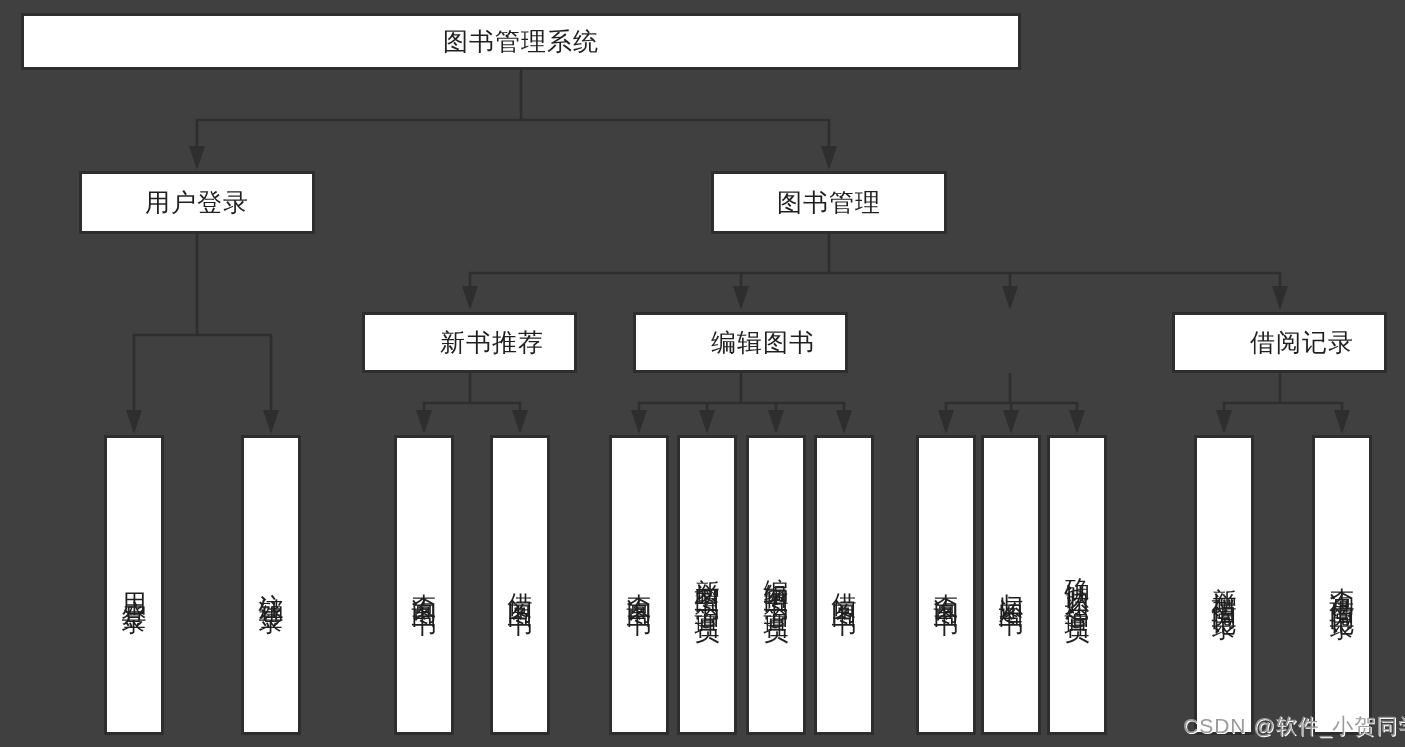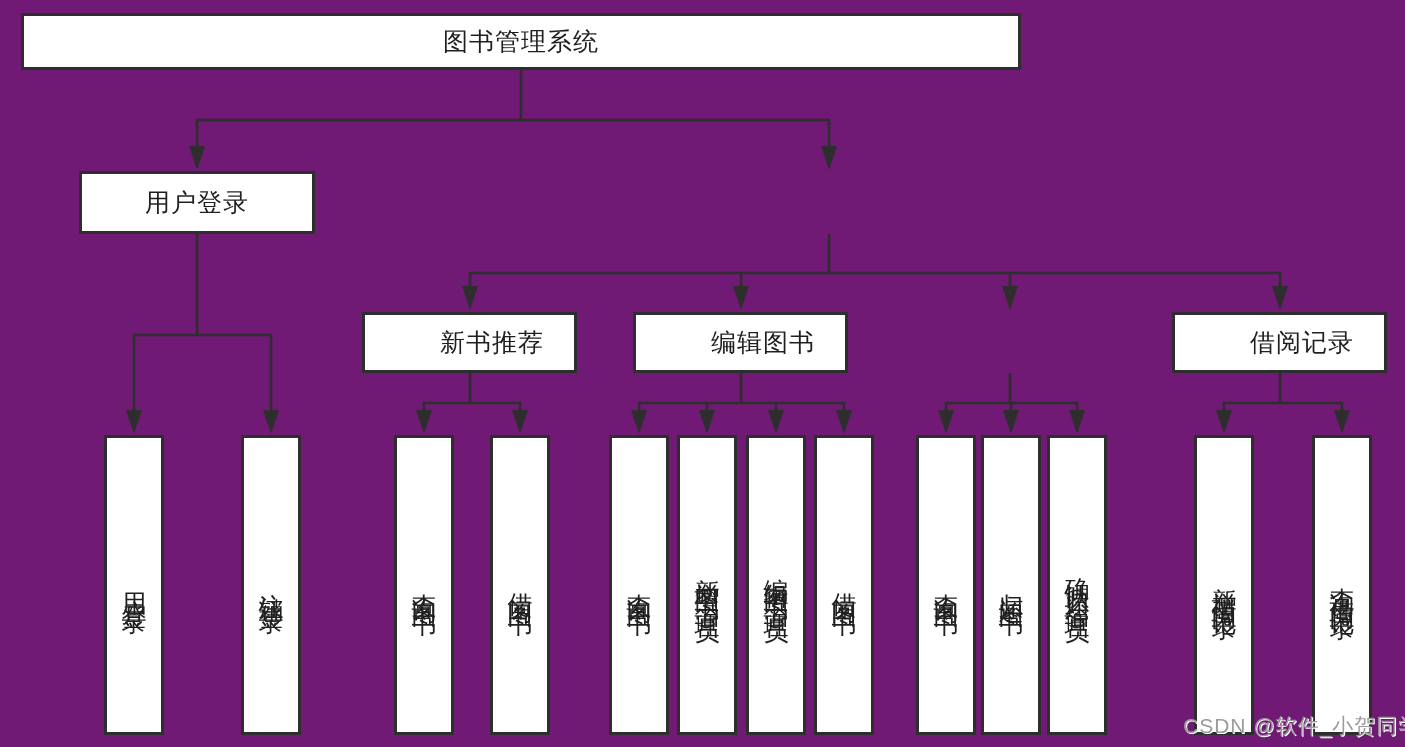--- a/index.html
+++ b/index.html
@@ -1,19 +1,19 @@
 <!DOCTYPE html>
 <html><head>
 <meta charset="utf-8">
 <style>
   html,body{margin:0;padding:0;background:#ffffff;}
   #stage{
     position:relative;
     width:1405px;height:747px;
-    background:#701a75;
+    background:#404040;
     font-family:"Liberation Sans","DejaVu Sans",sans-serif;
     overflow:hidden;
   }
   #connectors{position:absolute;left:0;top:0;pointer-events:none;}
   .node{
     position:absolute;
     box-sizing:border-box;
     border:3px solid #2e2e2e;
     background:#ffffff;
     display:flex;align-items:center;justify-content:center;
@@ -102,20 +102,23 @@
     </g>
   </svg>
 
   <div class="node hnode root">
     <span>图书管理系统</span>
   </div>
 
   <div class="node hnode lvl2" style="left:79px;">
     <span>用户登录</span>
   </div>
+  <div class="node hnode lvl2" style="left:711px;">
+    <span>图书管理</span>
+  </div>
 
   <div class="node hnode lvl3" style="left:362px;">
     <span>新书推荐</span>
   </div>
   <div class="node hnode lvl3" style="left:633px;">
     <span>编辑图书</span>
   </div>
   <div class="node hnode lvl3" style="left:1172px;">
     <span>借阅记录</span>
   </div>

